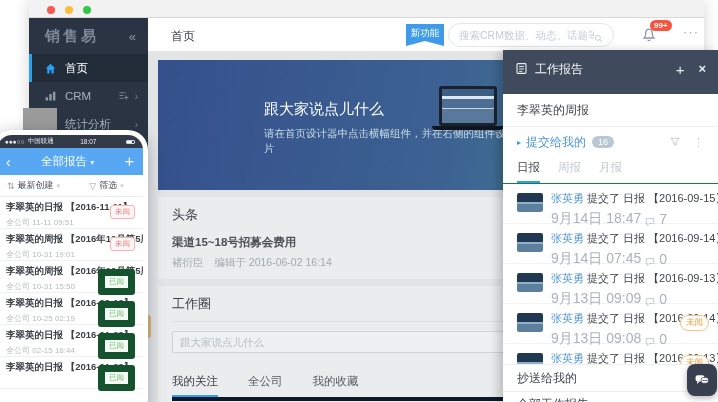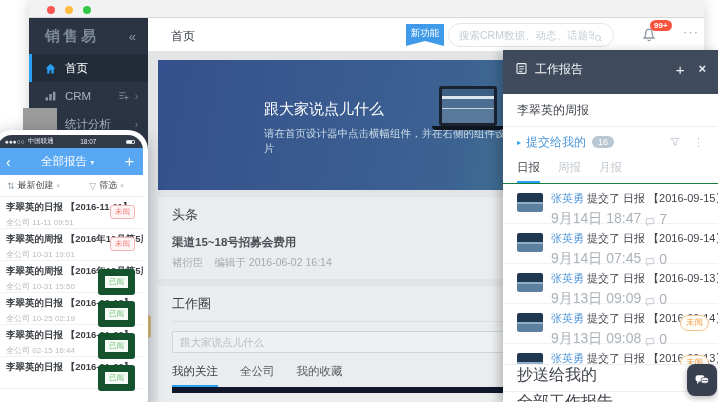--- a/index.html
+++ b/index.html
@@ -57,21 +57,21 @@
   .card{background:#ebeced;margin-top:7px;padding:9px 14px;}
   .card-title{font-size:13px;color:#3e434b;}
   #headline-item{margin-top:11px;font-size:11.5px;color:#4b5057;font-weight:bold;}
   #headline-meta{margin-top:6px;font-size:10.5px;color:#a2a9b0;}
   #headline-meta .au{margin-right:8px;}
   #feed-card{height:200px}
   #feed-divider{border-top:1px solid #dcdee0;margin-top:8px;}
   #feed-input{margin-top:9px;width:100%;height:22px;border:1px solid #cfd4d8;background:#eef0f1;
     border-radius:2px;font-size:10.5px;padding:0 7px;outline:none;color:#555;font-family:inherit}
   #feed-input::placeholder{color:#b8bec4}
-  #feed-tabs{display:flex;gap:22px;margin-top:11px;border-bottom:6px solid #0f172a;}
+  #feed-tabs{display:flex;gap:30px;margin-top:21px;border-bottom:4px solid #0f172a;}
   .ftab{font-size:11.5px;color:#555b63;padding-bottom:6px;}
   .ftab.active{color:#3c4149;border-bottom:2px solid #2a9ff3;}
   #post{display:flex;margin-top:10px;}
   #avatar{width:34px;height:34px;background:#c9cdd2;border-radius:2px;flex:none;display:flex;
     align-items:center;justify-content:center}
   #post-body{margin-left:9px;}
   #post-author{font-size:11.5px;color:#4a90d9;}
   
   #panel{position:absolute;left:503px;top:50px;width:215px;height:352px;background:#fff;z-index:4;
     box-shadow:-4px 2px 10px rgba(0,0,0,.22);display:flex;flex-direction:column;}
@@ -97,21 +97,21 @@
   .p-thumb{position:absolute;left:14px;top:9px;width:26px;height:19px;border-radius:2px;
     background:linear-gradient(180deg,#203852 0 45%,#8fb0c8 45% 58%,#5d7f9e 58% 100%);}
   .p-lines{margin-left:34px;}
   .p-t{font-size:11px;color:#40454c;white-space:nowrap;}
   .p-t .au{color:#4a94d8;margin-right:3px}
   .p-m{margin-top:4px;font-size:14px;color:#abb2b9;display:flex;align-items:center;gap:4px}
   .p-m .cic{width:10px;height:10px;color:#b9c0c7}
   .unread{position:absolute;right:9px;top:11px;font-size:8.5px;color:#f0a24a;border:1px solid #f3c48e;
     border-radius:8px;padding:1px 5px;background:#fffdf9;}
   #p-foot{flex:none;border-top:1px solid #eeefef;}
-  .foot-row{height:26px;display:flex;padding:0 14px;font-size:16px;color:#40454c;}
+  .foot-row{height:26px;display:flex;align-items:center;padding:0 14px;font-size:12px;color:#40454c;}
   .foot-row+.foot-row{border-top:1px solid #eeefef;}
   
   #gray-block{position:absolute;left:23px;top:108px;width:34px;height:26px;background:#9b9b9b;z-index:2;}
   #pencil{position:absolute;left:137px;top:315px;width:14px;height:23px;background:#d8b678;
     border-radius:3px;z-index:5;}
   
   #phone{position:absolute;left:-8px;top:130px;width:156px;height:290px;background:#fff;border-radius:20px;
     box-shadow:0 3px 16px rgba(40,50,70,.35);z-index:6;padding:5px;}
   #phone-screen{width:100%;height:100%;border-radius:15px 15px 0 0;overflow:hidden;background:#fff;}
   #p-status{height:13px;background:#333b48;display:flex;align-items:center;padding:0 8px;

